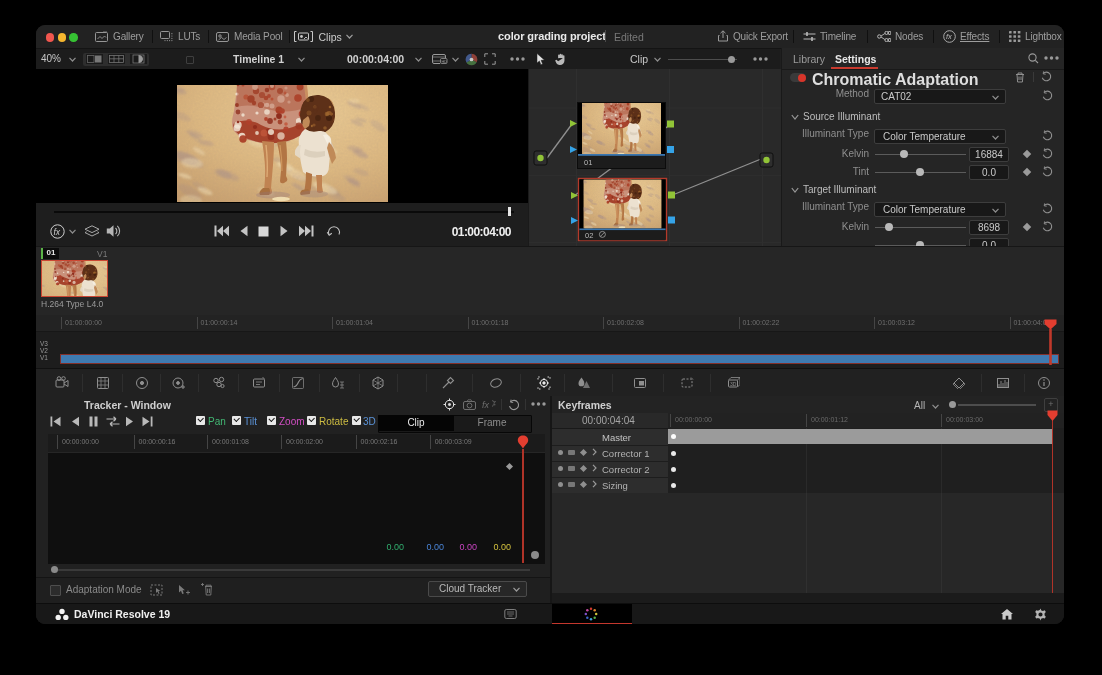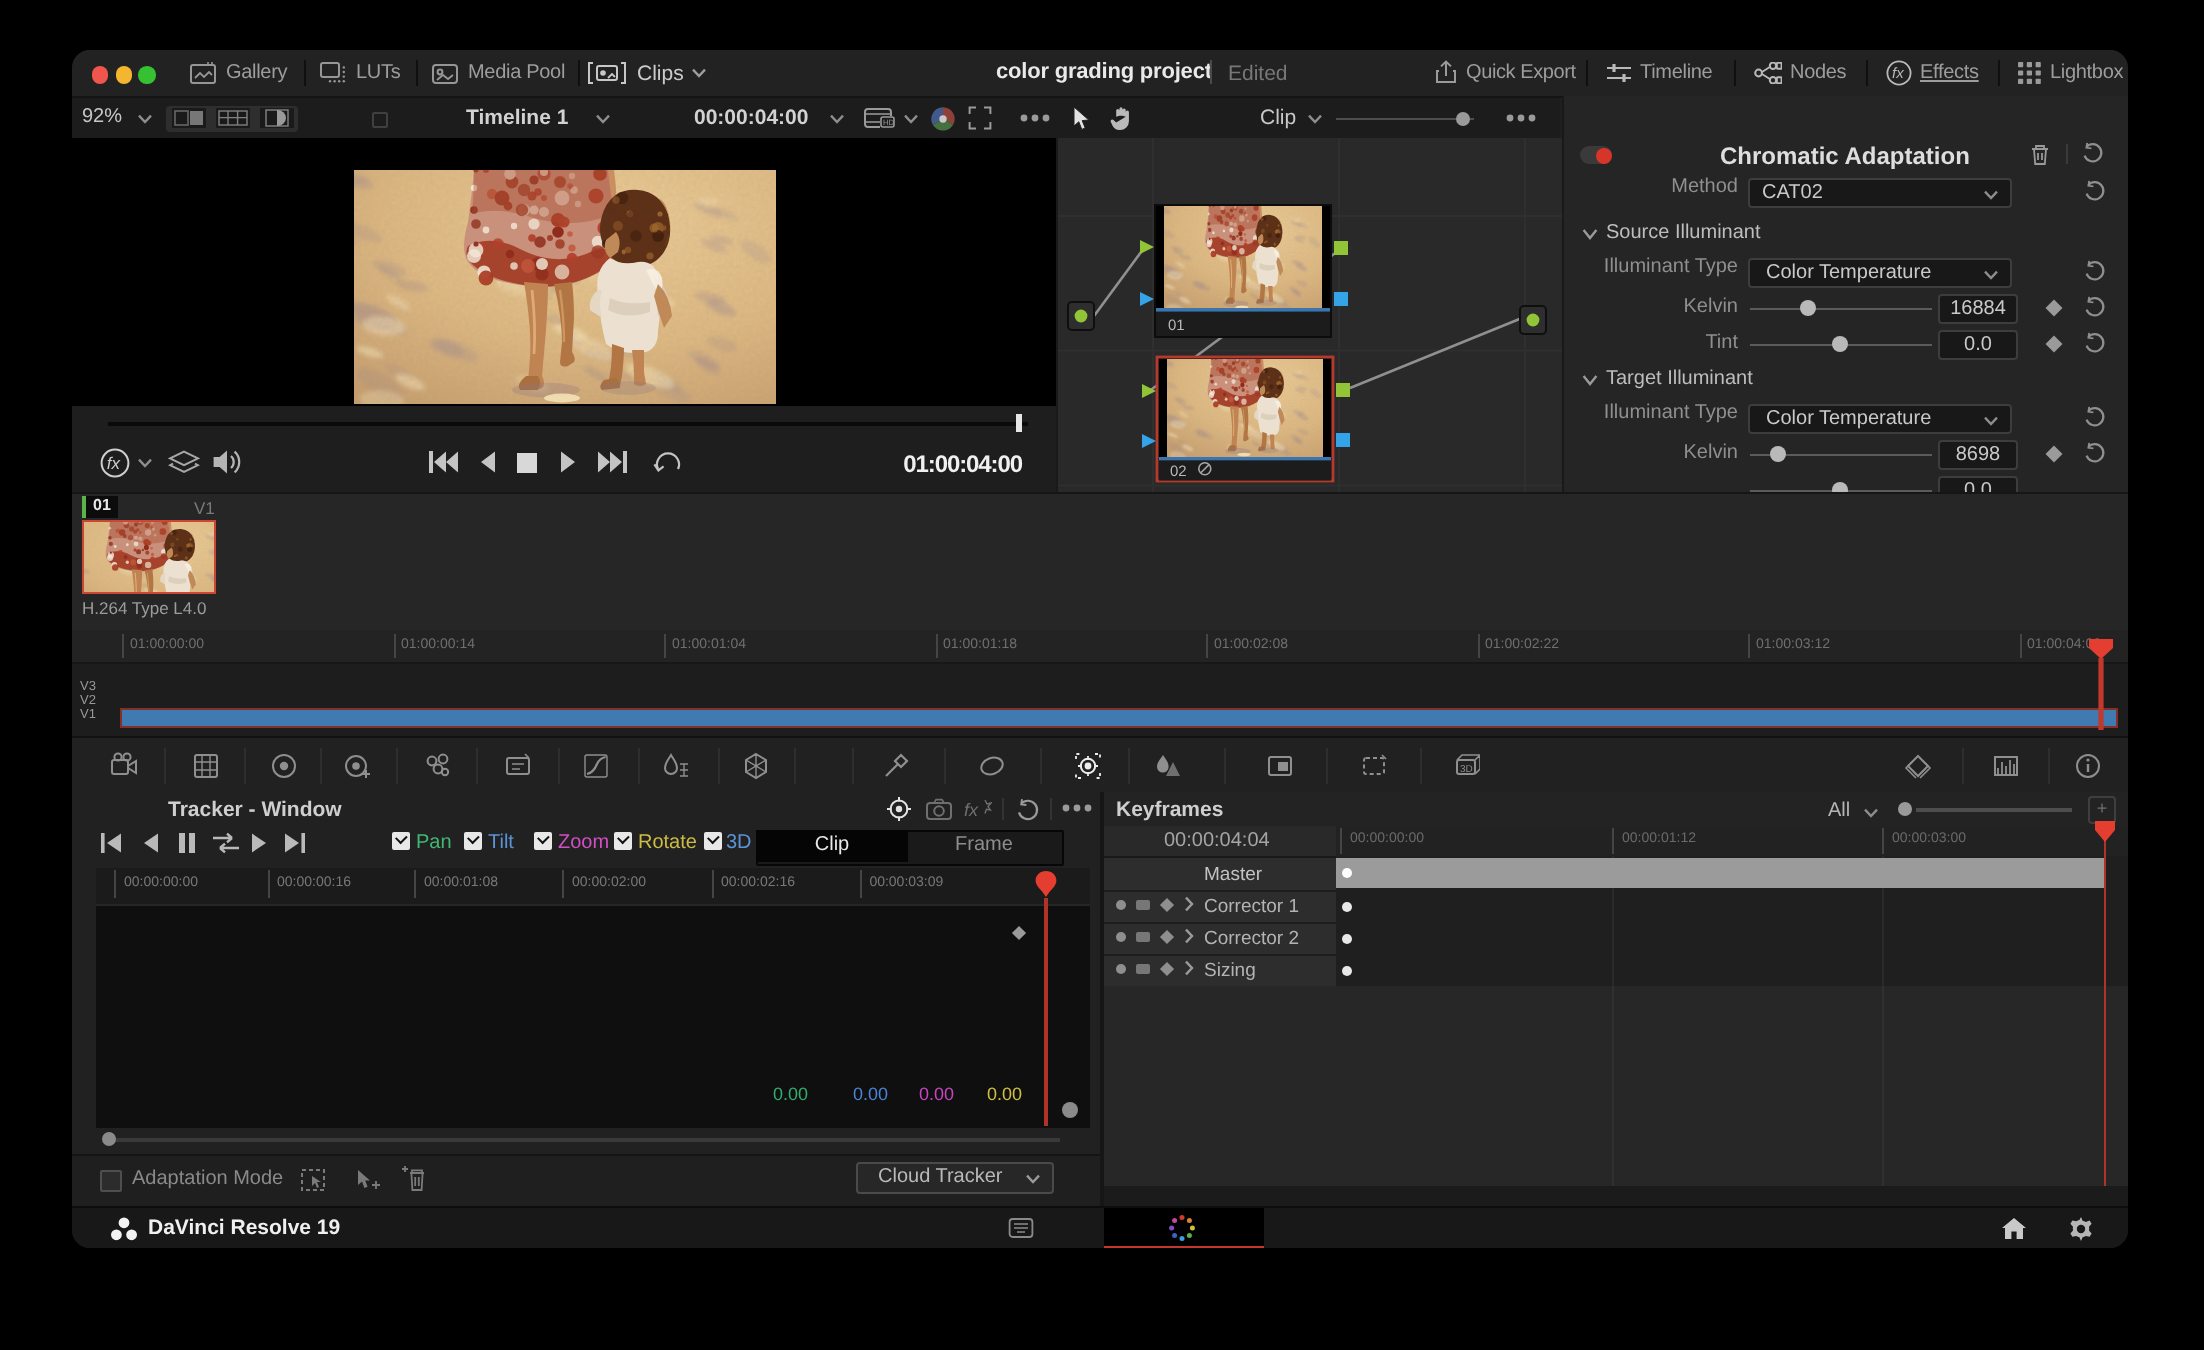--- a/index.html
+++ b/index.html
@@ -298,21 +298,21 @@
           <rect x="8.8" y="4.2" width="2.6" height="2.6" rx="0.4"></rect>
           <rect x="0" y="8.4" width="2.6" height="2.6" rx="0.4"></rect>
           <rect x="4.4" y="8.4" width="2.6" height="2.6" rx="0.4"></rect>
           <rect x="8.8" y="8.4" width="2.6" height="2.6" rx="0.4"></rect>
         </g>
       </svg>
     <div class="a tb-btn" style="left:989px;top:6px;">Lightbox</div>
   </div>
 
   <div class="a" id="toolbar2" style="left:0;top:24px;width:744px;height:20px;background:#1c1c1c;">
-    <div class="a" style="left:5px;top:4px;color:#c7c7c7;font-size:10px;">92%</div>
+    <div class="a" style="left:5px;top:4px;color:#c7c7c7;font-size:10px;">40%</div>
     <svg class="a" style="left:33px;top:8px;" width="7" height="5" viewBox="0 0 7 5" fill="none" stroke="#8d8d8d" stroke-width="1.2">
         <path d="M0.5 0.8 3.5 4 6.5 0.8"></path>
       </svg>
     <div class="a" style="left:47px;top:3.5px;width:66px;height:13px;background:#2e2e2e;border-radius:2px;"></div>
     <svg class="a" style="left:50px;top:5px;" width="17" height="10" viewBox="0 0 17 10">
         <rect x="0" y="0" width="17" height="10" fill="#1a1a1a"></rect>
         <rect x="9" y="1.5" width="6.5" height="7" fill="#777"></rect>
         <rect x="1.5" y="1.5" width="6.5" height="7" fill="none" stroke="#666" stroke-width="0.8"></rect>
       </svg>
     <svg class="a" style="left:72px;top:5px;" width="17" height="10" viewBox="0 0 17 10">
@@ -484,24 +484,40 @@
           </g>
         <path d="M42 123 L49 126.5 L42 130 Z" fill="#91c437"></path>
         <path d="M42 148 L49 151.5 L42 155 Z" fill="#35a3e7"></path>
         <rect x="139" y="122.5" width="7" height="7" fill="#91c437"></rect>
         <rect x="139" y="147.5" width="7" height="7" fill="#35a3e7"></rect>
       </g>
     </svg>
   </div>
 
   <div class="a" id="settings" style="left:745px;top:23px;width:283px;height:198px;overflow:hidden;background:#252525;border-left:1px solid #191919;">
+    <div class="a" style="left:0;top:0;width:283px;height:21px;background:#252525;border-bottom:1px solid #191919;">
+      <div class="a" style="left:11px;top:5px;color:#9a9a9a;font-size:10.5px;">Library</div>
+      <div class="a" style="left:53px;top:5px;color:#e8e8e8;font-size:10.5px;font-weight:bold;">Settings</div>
+      <div class="a" style="left:49px;top:18.5px;width:47px;height:2px;background:#c93a2e;"></div>
+      <svg class="a" style="left:246px;top:5px;" width="11" height="11" viewBox="0 0 11 11" fill="none" stroke="#9a9a9a" stroke-width="1.1">
+          <circle cx="4.5" cy="4.5" r="3.6"></circle>
+          <path d="M7.3 7.3 L10 10"></path>
+        </svg>
+      <div class="a" style="left:262px;top:8px;">
+          <svg width="15" height="4" viewBox="0 0 15 4" fill="#9a9a9a">
+            <circle cx="2" cy="2" r="1.7"></circle>
+            <circle cx="7.5" cy="2" r="1.7"></circle>
+            <circle cx="13" cy="2" r="1.7"></circle>
+          </svg>
+        </div>
+    </div>
 
     <div class="a" style="left:8px;top:25px;width:16px;height:9px;border-radius:5px;background:#3a3a3a;"></div>
     <div class="a" style="left:16px;top:25.5px;width:8px;height:8px;border-radius:50%;background:#d8352a;"></div>
-    <div class="a" style="left:30px;top:22.5px;color:#dedede;font-size:12px;font-weight:bold;margin-left:48px;">Chromatic Adaptation</div>
+    <div class="a" style="left:30px;top:22.5px;color:#dedede;font-size:16px;font-weight:bold;">Chromatic Adaptation</div>
     <svg class="a" style="left:233px;top:24px;" width="10" height="11" viewBox="0 0 10 11" fill="none" stroke="#9a9a9a" stroke-width="0.9">
         <path d="M1 2.5 H9 M3 2.5 V1 H7 V2.5 M2 2.5 L2.6 10 H7.4 L8 2.5 M4 4.5 V8 M6 4.5 V8"></path>
       </svg>
     <div class="a" style="left:251px;top:24px;width:1px;height:10px;background:#3a3a3a;"></div>
     <svg class="a" style="left:259px;top:23px;" width="11" height="11" viewBox="0 0 11 11" fill="none" stroke="#8f8f8f" stroke-width="1.1">
         <path d="M2.2 2.5 A4.3 4.3 0 1 1 1.3 6.8"></path>
         <path d="M2.6 0.4 L2.2 2.9 L4.7 3.2" stroke-width="0.9"></path>
       </svg>
     <div class="a" style="left:0;top:40px;width:87px;text-align:right;color:#8f8f8f;font-size:10px;">Method</div>
     <div class="a" style="left:92px;top:41px;width:130px;height:13px;background:#181818;border:1px solid #3d3d3d;border-radius:2px;">

